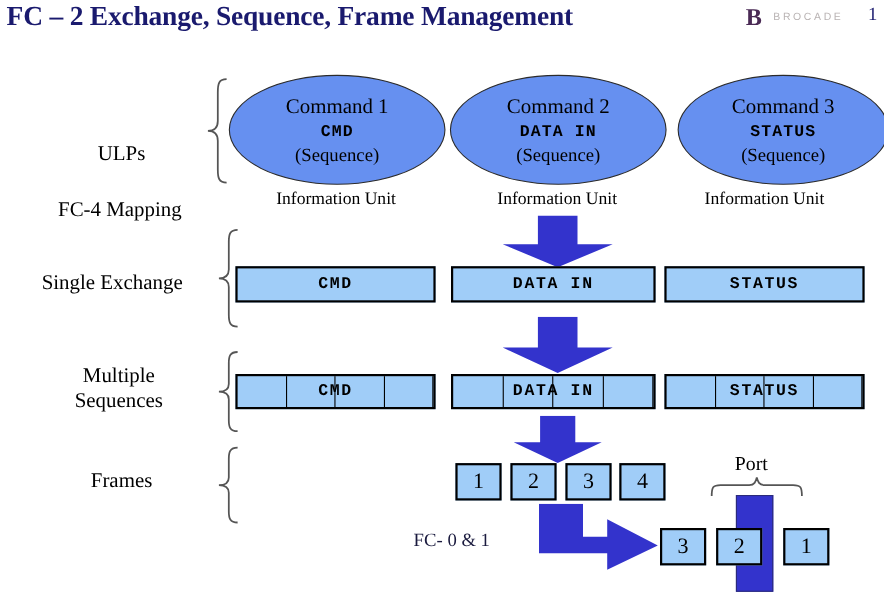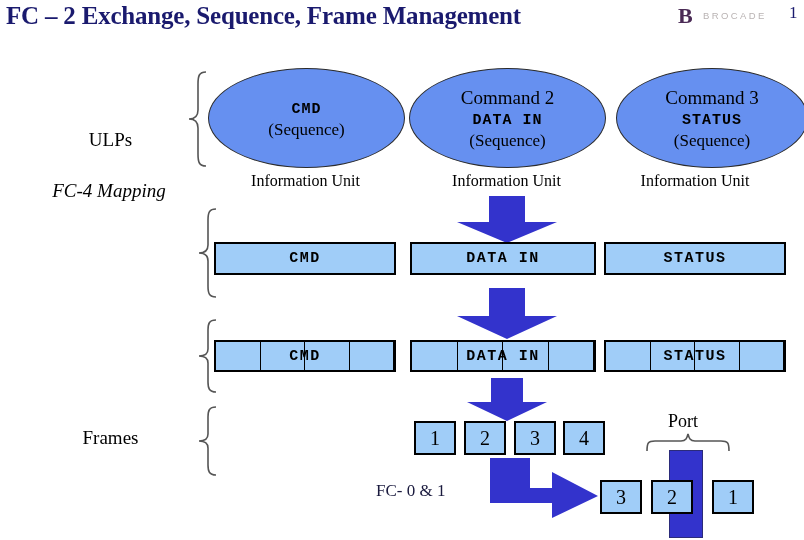--- a/index.html
+++ b/index.html
@@ -109,21 +109,26 @@
 <body>
 
 <div id="stage">
 
   <div class="title">FC – 2 Exchange, Sequence, Frame Management</div>
   <div class="logo-mark">B</div>
   <div class="logo-word">BROCADE</div>
   <div class="page-num">1</div>
 
   <div class="lbl" style="left:48px;top:105px;width:125px;margin-top:24px;">ULPs</div>
-  <div class="lbl" style="left:14px;top:180px;width:190px;font-style:italic;">FC-4 Mapping</div>
+  <div class="lbl" style="left:14px;top:180px;width:190px;">FC-4 Mapping</div>
+  <div class="lbl" style="left:14px;top:247px;width:176px;">Single Exchange</div>
+  <div class="lbl two" style="left:38px;top:330px;width:140px;">
+    <span>Multiple</span><br>
+    <span>Sequences</span>
+  </div>
   <div class="lbl" style="left:48px;top:427px;width:125px;">Frames</div>
 
   <div class="brace" style="left:186px;top:70px;">
     <svg width="22" height="98" viewBox="0 0 22 98">
       <path d="M20 2 C13 2 12 6 12 14 L12 40 C12 47 8 49 3 49 C8 49 12 51 12 58 L12 84 C12 92 13 96 20 96" fill="none" stroke="#555" stroke-width="1.6"></path>
     </svg>
   </div>
   <div class="brace" style="left:196px;top:207px;">
     <svg width="22" height="92" viewBox="0 0 22 92">
       <path d="M20 2 C13 2 12 6 12 13 L12 38 C12 44 8 46 3 46 C8 46 12 48 12 54 L12 79 C12 86 13 90 20 90" fill="none" stroke="#555" stroke-width="1.6"></path>
@@ -134,20 +139,21 @@
       <path d="M20 2 C13 2 12 6 12 12 L12 31 C12 36 8 38 3 38 C8 38 12 40 12 45 L12 64 C12 70 13 74 20 74" fill="none" stroke="#555" stroke-width="1.6"></path>
     </svg>
   </div>
   <div class="brace" style="left:196px;top:405px;">
     <svg width="22" height="72" viewBox="0 0 22 72">
       <path d="M20 2 C13 2 12 6 12 12 L12 29 C12 34 8 36 3 36 C8 36 12 38 12 43 L12 60 C12 66 13 70 20 70" fill="none" stroke="#555" stroke-width="1.6"></path>
     </svg>
   </div>
 
   <div class="ellipse" style="left:208px;top:68px;width:195px;height:98px;">
+    <div class="ell-t1">Command 1</div>
     <div class="ell-t2">CMD</div>
     <div class="ell-t3">(Sequence)</div>
   </div>
   <div class="iu" style="left:208px;top:172px;width:195px;">Information Unit</div>
 
   <div class="ellipse" style="left:409px;top:68px;width:195px;height:98px;">
     <div class="ell-t1">Command 2</div>
     <div class="ell-t2">DATA IN</div>
     <div class="ell-t3">(Sequence)</div>
   </div>

